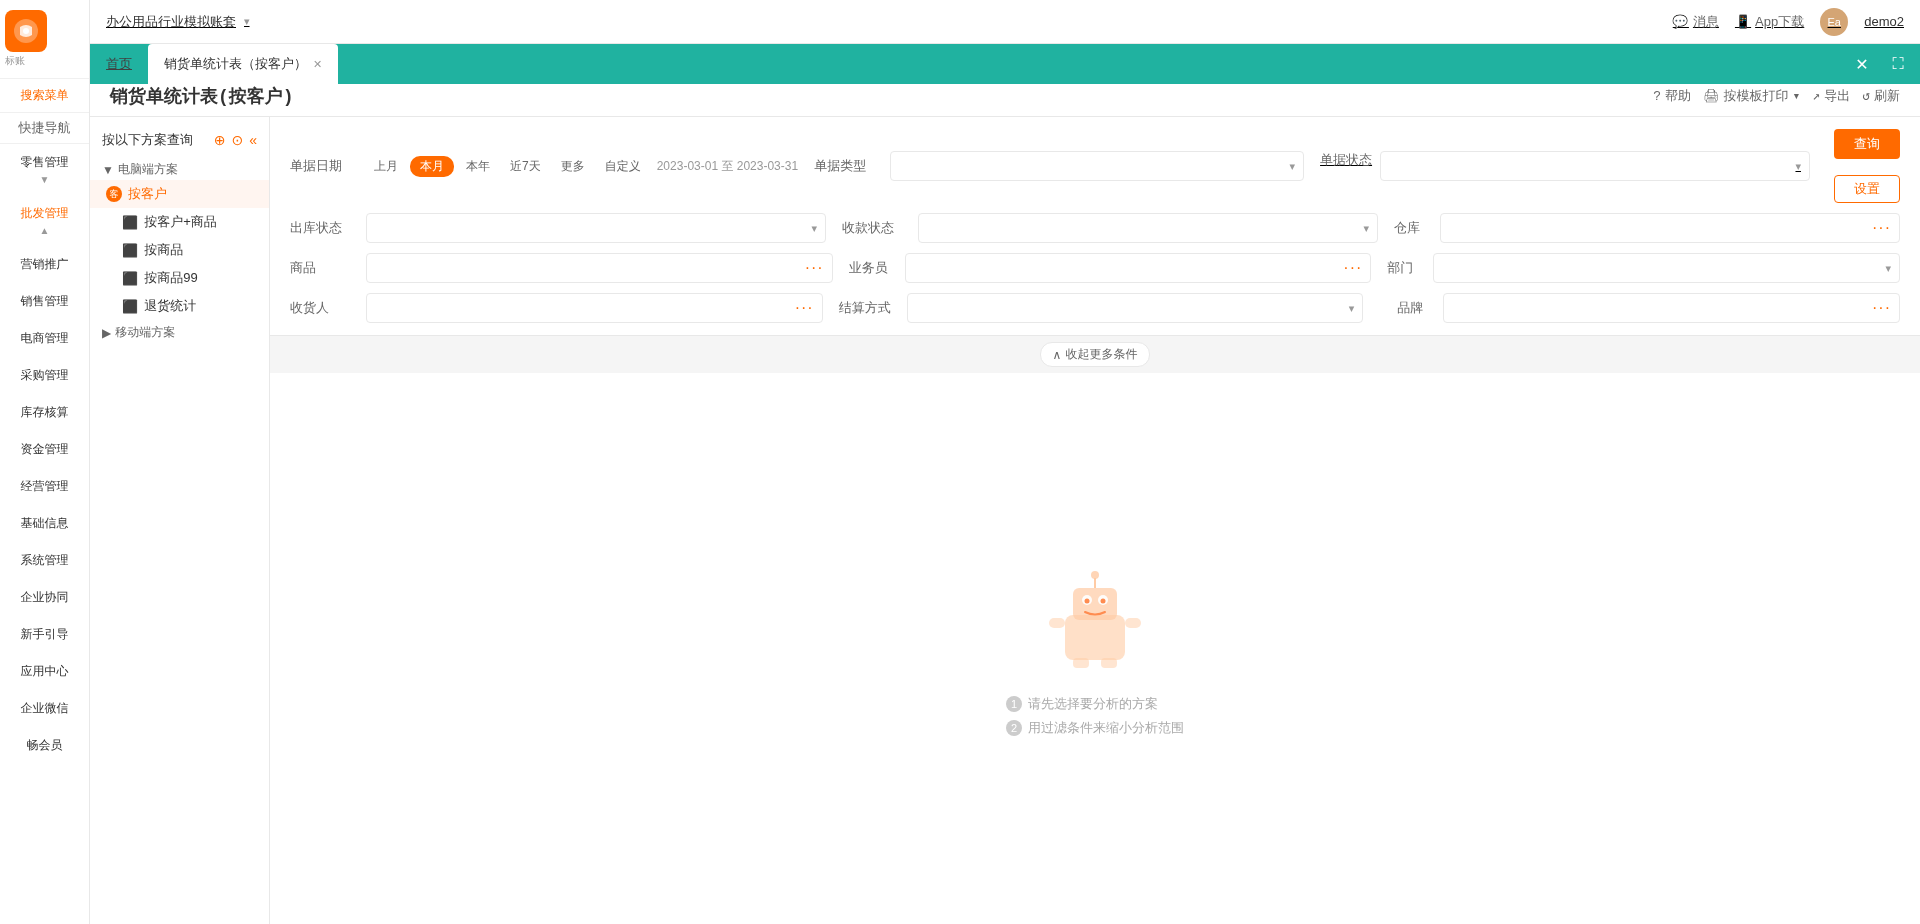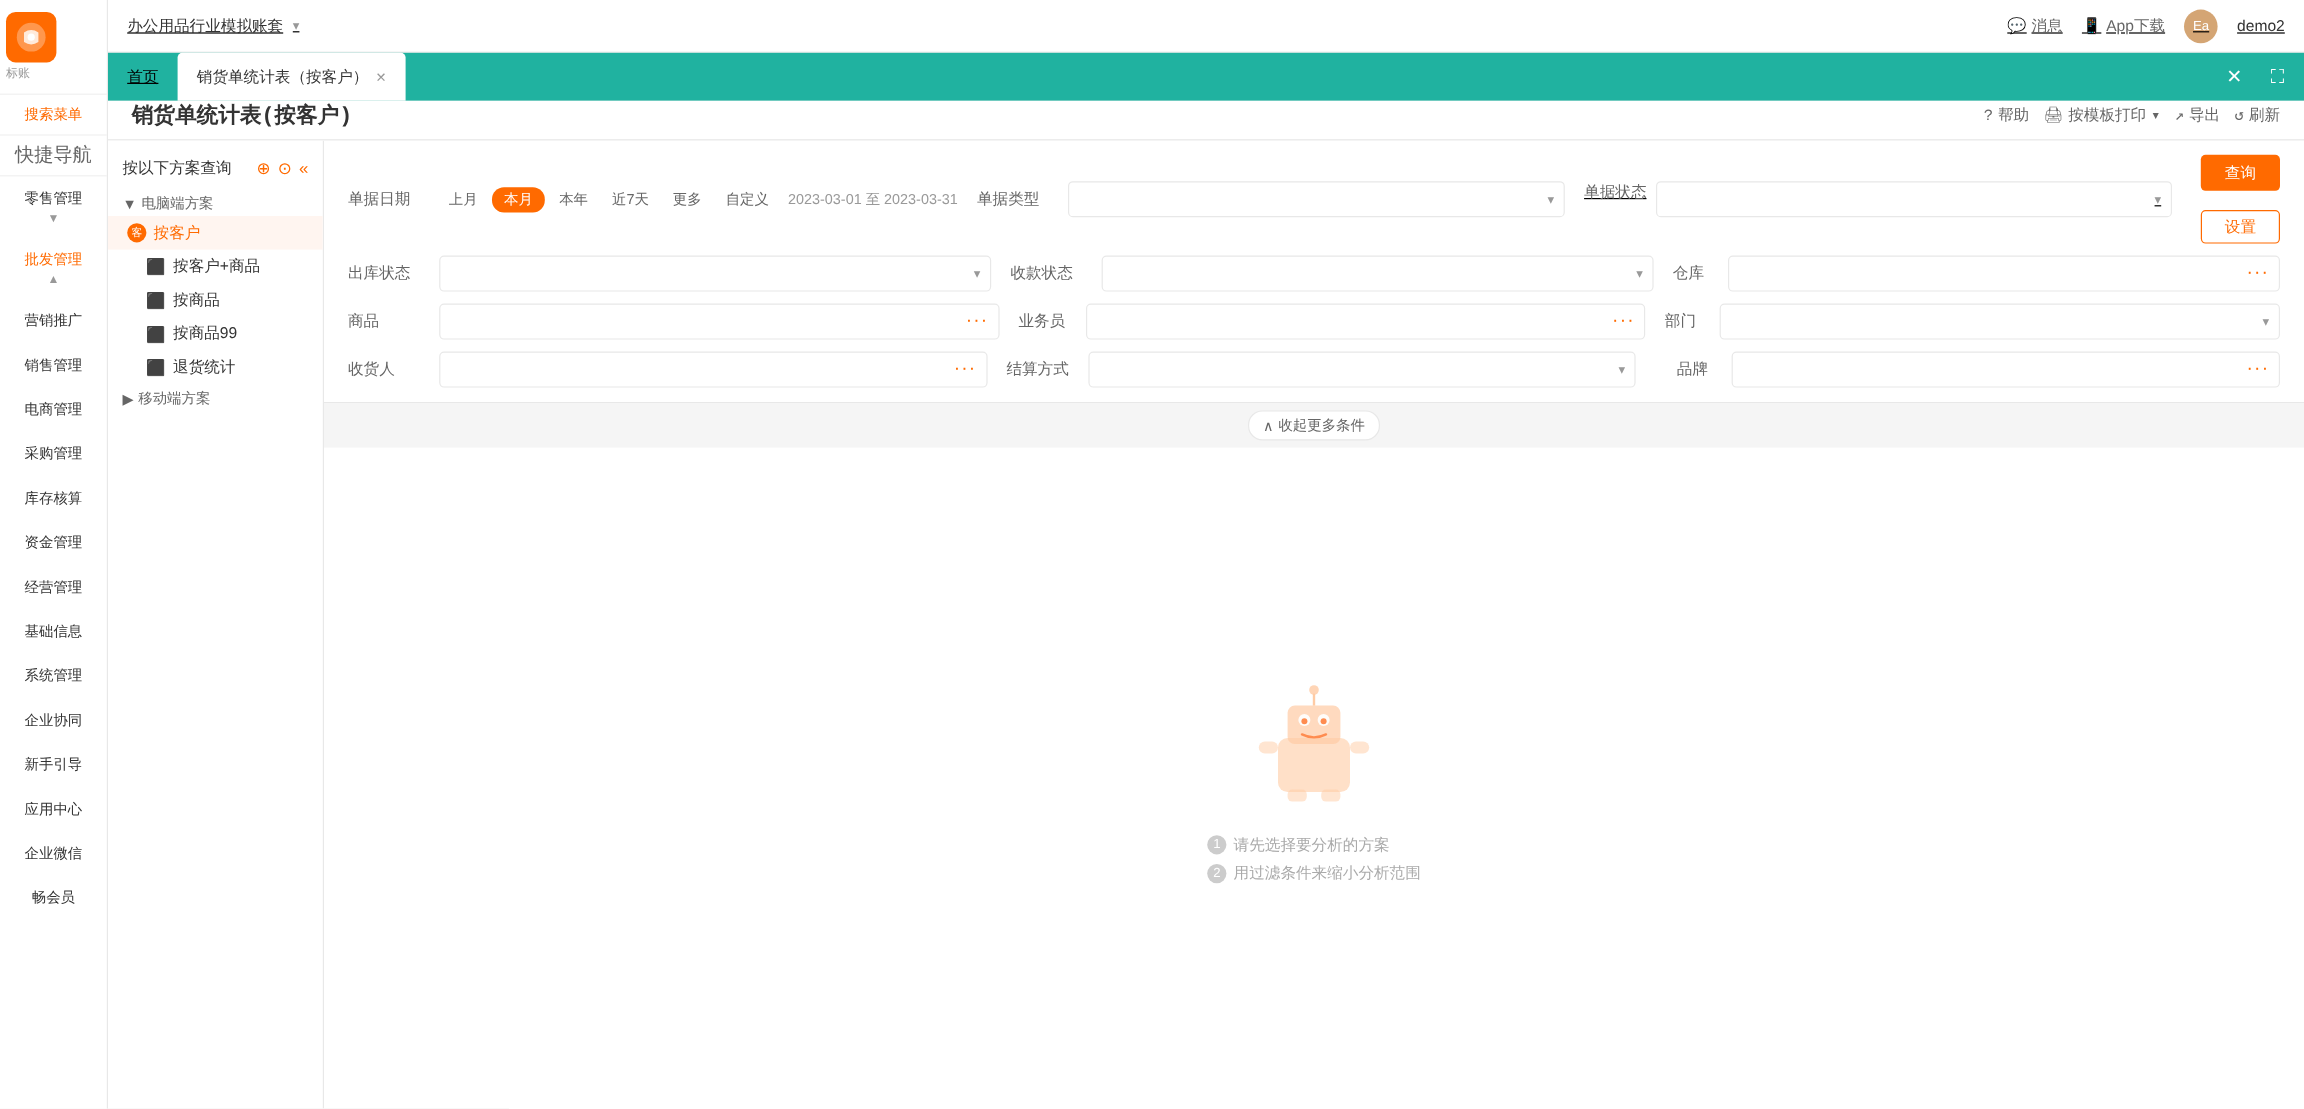--- a/index.html
+++ b/index.html
@@ -5,42 +5,42 @@
     * { margin: 0; padding: 0; box-sizing: border-box; }
     body { font-family: 'Microsoft YaHei', sans-serif; font-size: 13px; background: #f5f5f5; display: flex; height: 924px; overflow: hidden; }
 
     
     .sidebar { width: 90px; background: #fff; display: flex; flex-direction: column; border-right: 1px solid #e8e8e8; flex-shrink: 0; }
     .sidebar-logo { padding: 10px 5px; text-align: left; border-bottom: 1px solid #f0f0f0; }
     .sidebar-logo .logo-icon { width: 42px; height: 42px; background: #ff6a00; border-radius: 8px; display: inline-flex; align-items: center; justify-content: center; }
     .sidebar-logo .logo-icon svg { width: 28px; height: 28px; }
     .sidebar-logo .logo-text { font-size: 10px; color: #999; margin-top: 2px; }
     .sidebar-search { padding: 8px 6px; font-size: 12px; color: #ff6a00; text-align: center; cursor: pointer; border-bottom: 1px solid #f0f0f0; }
-    .sidebar-nav { padding: 6px 6px; font-size: 16px; color: #666; text-align: center; cursor: pointer; border-bottom: 1px solid #f0f0f0; }
+    .sidebar-nav { padding: 6px 6px; font-size: 13px; color: #666; text-align: center; cursor: pointer; border-bottom: 1px solid #f0f0f0; }
     .sidebar-menu-item { padding: 10px 4px; text-align: center; font-size: 12px; color: #333; cursor: pointer; display: flex; flex-direction: column; align-items: center; gap: 3px; }
     .sidebar-menu-item .menu-arrow { font-size: 10px; color: #999; }
     .sidebar-menu-item.active { color: #ff6a00; }
 
     
     .main { flex: 1; display: flex; flex-direction: column; overflow: hidden; }
 
     
     .top-header { height: 44px; background: #fff; display: flex; align-items: center; justify-content: space-between; padding: 0 16px; border-bottom: 1px solid #e8e8e8; flex-shrink: 0; text-decoration: underline; }
     .top-header-left { display: flex; align-items: center; gap: 8px; font-size: 13px; color: #333; }
     .top-header-left .dropdown-icon { color: #999; font-size: 11px; }
     .top-header-right { display: flex; align-items: center; gap: 16px; font-size: 13px; color: #333; }
     .top-header-right .msg-icon { display: flex; align-items: center; gap: 4px; cursor: pointer; color: #666; }
     .top-header-right .app-icon { display: flex; align-items: center; gap: 4px; cursor: pointer; color: #666; }
     .top-header-right .avatar { width: 28px; height: 28px; border-radius: 50%; background: #d4a574; display: flex; align-items: center; justify-content: center; font-size: 11px; color: #fff; overflow: hidden; }
     .top-header-right .username { color: #333; font-size: 13px; }
 
     
     .tab-bar { height: 40px; background: #20b2a0; display: flex; align-items: center; padding: 0 0; flex-shrink: 0; }
     .tab-item { height: 40px; display: flex; align-items: center; padding: 0 16px; font-size: 13px; cursor: pointer; gap: 6px; }
-    .tab-item.home { color: #000000; background: transparent; text-decoration: underline; }
+    .tab-item.home { color: #404040; background: transparent; text-decoration: underline; }
     .tab-item.active { background: #fff; color: #333; border-radius: 4px 4px 0 0; }
     .tab-item .close-icon { font-size: 11px; color: #999; cursor: pointer; }
     .tab-bar-end { margin-left: auto; display: flex; align-items: center; gap: 8px; padding-right: 8px; }
     .tab-bar-end .tab-action { color: #fff; font-size: 16px; cursor: pointer; width: 28px; height: 28px; display: flex; align-items: center; justify-content: center; }
 
     
     .page-content { flex: 1; background: #f5f5f5; overflow: auto; padding: 0; display: flex; flex-direction: column; }
 
     
     .page-header { background: #fff; padding: 0 20px 8px; display: flex; align-items: center; justify-content: space-between; border-bottom: 1px solid #e8e8e8; flex-shrink: 0; font-family: Liberation Mono, monospace; }

